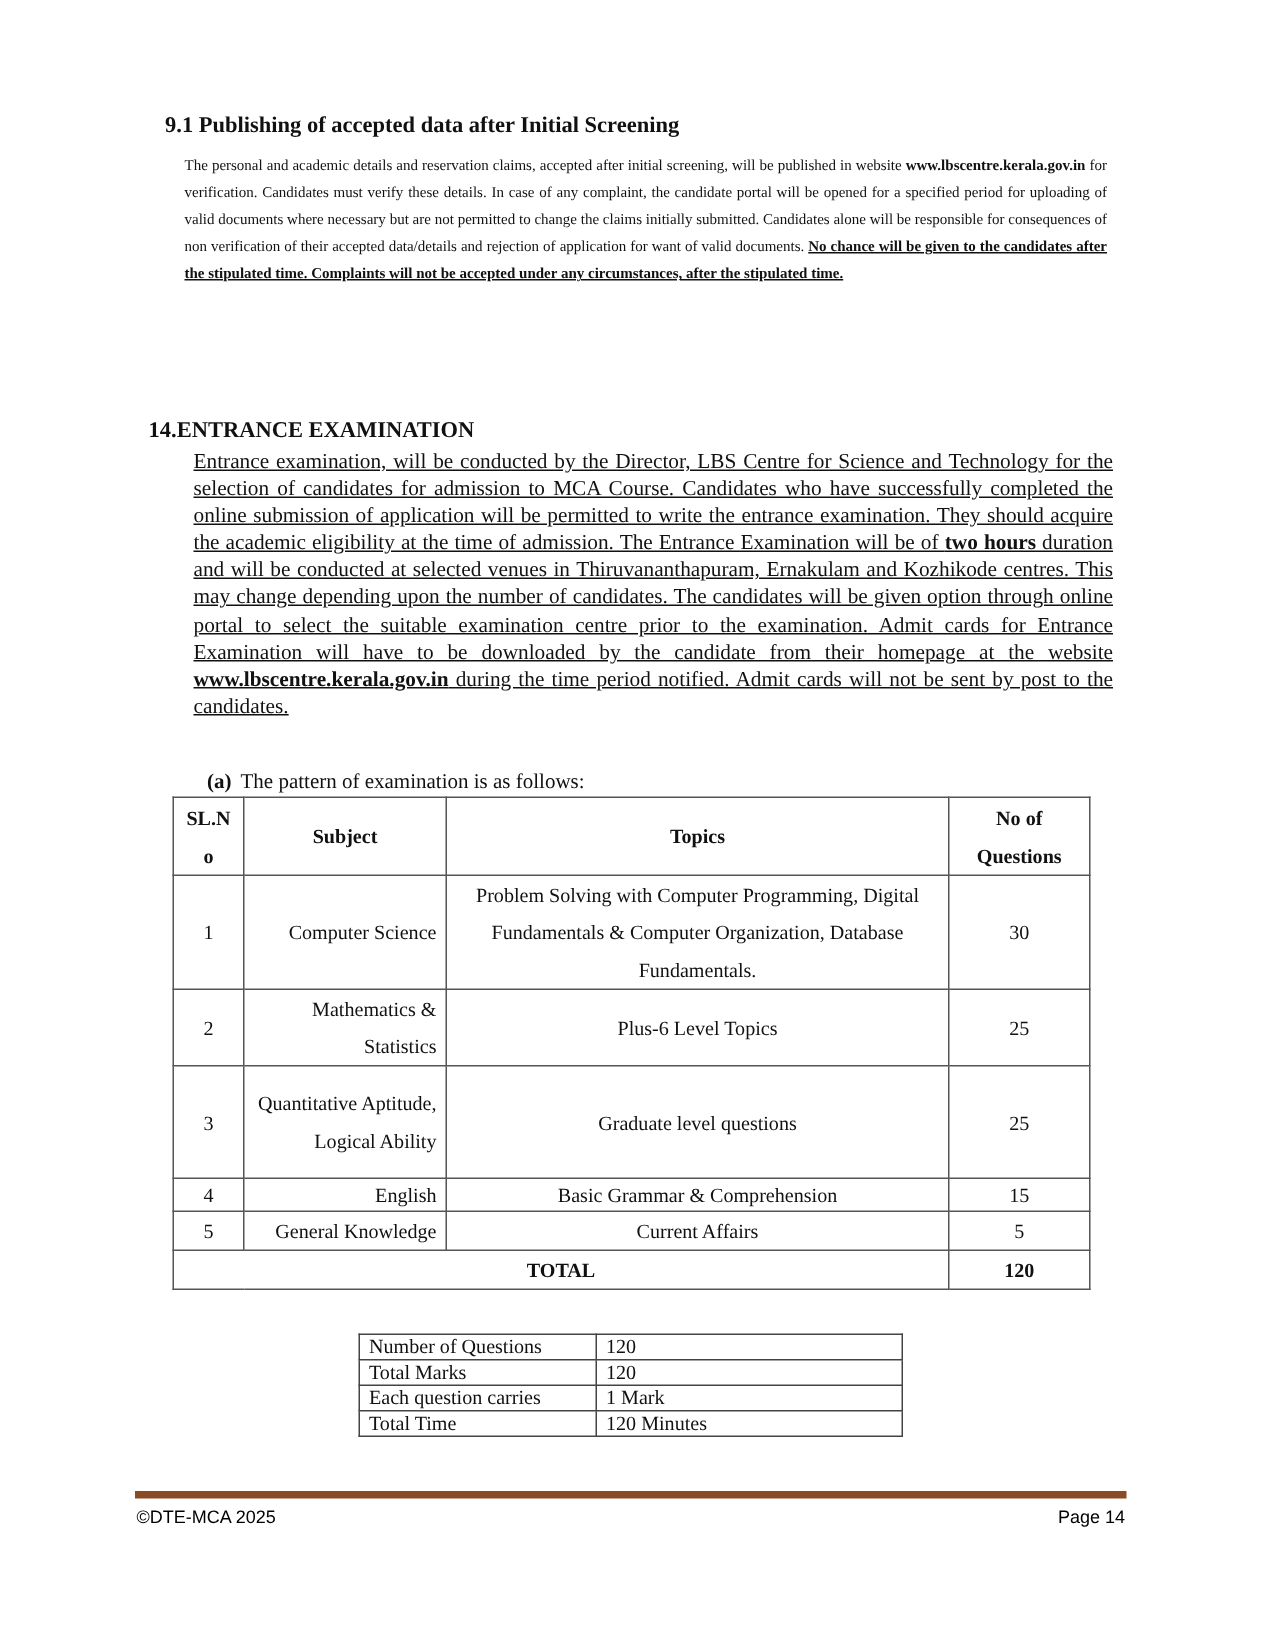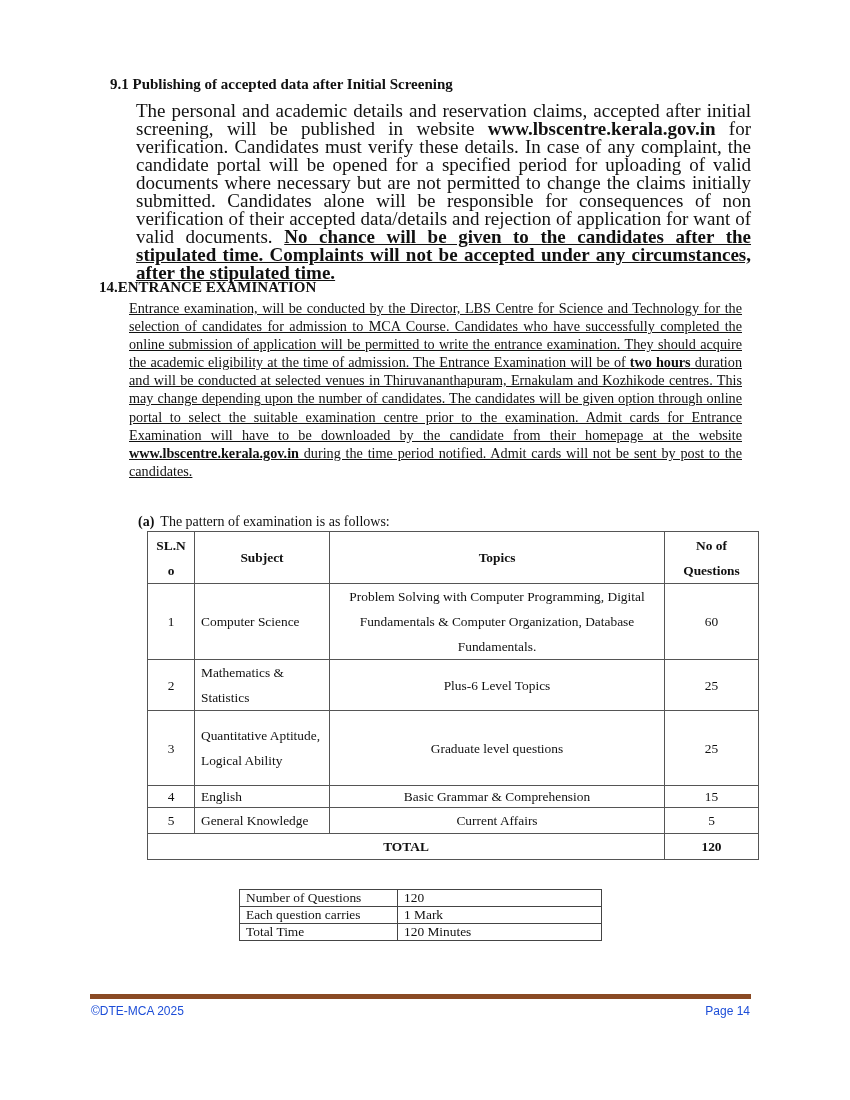--- a/index.html
+++ b/index.html
@@ -1,42 +1,42 @@
 <!DOCTYPE html>
 <html><head>
 <meta charset="utf-8">
 <style>
   html, body { margin: 0; padding: 0; background: #ffffff; }
   body { width: 850px; height: 1100px; position: relative; overflow: hidden;
          font-family: "Liberation Serif", serif; color: #111; }
   .abs { position: absolute; text-align: right; }
   .h91 { left: 110px; top: 76px; font-weight: bold; font-size: 15px; }
-  .p91 { left: 136px; top: 102px; width: 615px; font-size: 19px; line-height: 18px;
+  .p91 { left: 123px; top: 102px; width: 615px; font-size: 10px; line-height: 18px;
          text-align: justify; }
   .h10 { left: 99px; top: 279px; font-weight: bold; font-size: 15px; }
   .p10 { left: 129px; top: 299px; width: 613px; font-size: 14.2px; line-height: 18.1px;
          text-align: justify; text-decoration: underline; }
   b.u { text-decoration: underline; }
   .cap { left: 138px; top: 514px; font-size: 14px; }
   .cap b { margin-right: 6px; }
   table.main { position: absolute; left: 115px; top: 531px; width: 612px;
-               border-collapse: collapse; font-size: 13.4px; margin-left: 32px; }
+               border-collapse: collapse; font-size: 13.4px; }
   table.main td, table.main th { border: 1px solid #555; padding: 0 6px; line-height: 25px; }
   table.main th { font-weight: bold; text-align: center; }
   .c1 { width: 34px; text-align: center; }
-  .c2 { width: 122px; text-align: left; }
+  .c2 { width: 122px; text-align: right; }
   .c3 { width: 322px; text-align: center; }
   .c4 { text-align: center; }
   .tot td { font-weight: bold; text-align: center; }
   table.summary { position: absolute; left: 239px; top: 889px; width: 363px;
                   border-collapse: collapse; font-size: 13.4px; padding-left: 35px; }
   table.summary td { border: 1px solid #444; padding: 0 6px; line-height: 16px; }
   table.summary td.k { width: 145px; }
   .rule { left: 90px; top: 994px; width: 661px; height: 5px; background: #8a4a24; }
-  .foot { top: 1004px; font-family: "Liberation Sans", sans-serif; font-size: 12px; color: #1d4ed8; }
+  .foot { top: 1004px; font-family: "Liberation Sans", sans-serif; font-size: 12px; color: #000000; }
   .fl { left: 91px; }
   .fr { right: 100px; margin-left: 32px; }
 </style>
 </head>
 <body>
 
 <div class="abs h91">9.1 Publishing of accepted data after Initial Screening</div>
 <div class="abs p91"><span>The personal and academic details and reservation claims, accepted after initial screening, will be published in website </span><b>www.lbscentre.kerala.gov.in</b><span> for verification. Candidates must verify these details. In case of any complaint, the candidate portal will be opened for a specified period for uploading of valid documents where necessary but are not permitted to change the claims initially submitted. Candidates alone will be responsible for consequences of non verification of their accepted data/details and rejection of application for want of valid documents. </span><b class="u">No chance will be given to the candidates after the stipulated time. Complaints will not be accepted under any circumstances, after the stipulated time.</b></div>
 
 <div class="abs h10">14.ENTRANCE EXAMINATION</div>
@@ -49,21 +49,21 @@
       <tr>
     <th class="c1" style="height:51px;">SL.N o</th>
     <th class="c2" style="text-align:center;">Subject</th>
     <th class="c3">Topics</th>
     <th class="c4">No of Questions</th>
   </tr>
   <tr>
     <td class="c1" style="height:73px;">1</td>
     <td class="c2">Computer Science</td>
     <td class="c3">Problem Solving with Computer Programming, Digital Fundamentals &amp; Computer Organization, Database Fundamentals.</td>
-    <td class="c4">60</td>
+    <td class="c4">30</td>
   </tr>
   <tr>
     <td class="c1" style="height:50px;">2</td>
     <td class="c2">Mathematics &amp; Statistics</td>
     <td class="c3">Plus-6 Level Topics</td>
     <td class="c4">25</td>
   </tr>
   <tr>
     <td class="c1" style="height:74px;">3</td>
     <td class="c2">Quantitative Aptitude, Logical Ability</td>
@@ -89,20 +89,24 @@
 </tbody>
   </table>
 
 <table class="summary">
   <tbody>
       <tr>
         <td class="k">Number of Questions</td>
         <td>120</td>
       </tr>
   <tr>
+        <td class="k">Total Marks</td>
+        <td>120</td>
+      </tr>
+  <tr>
         <td class="k">Each question carries</td>
         <td>1 Mark</td>
       </tr>
   <tr>
         <td class="k">Total Time</td>
         <td>120 Minutes</td>
       </tr>
 </tbody>
   </table>
 

